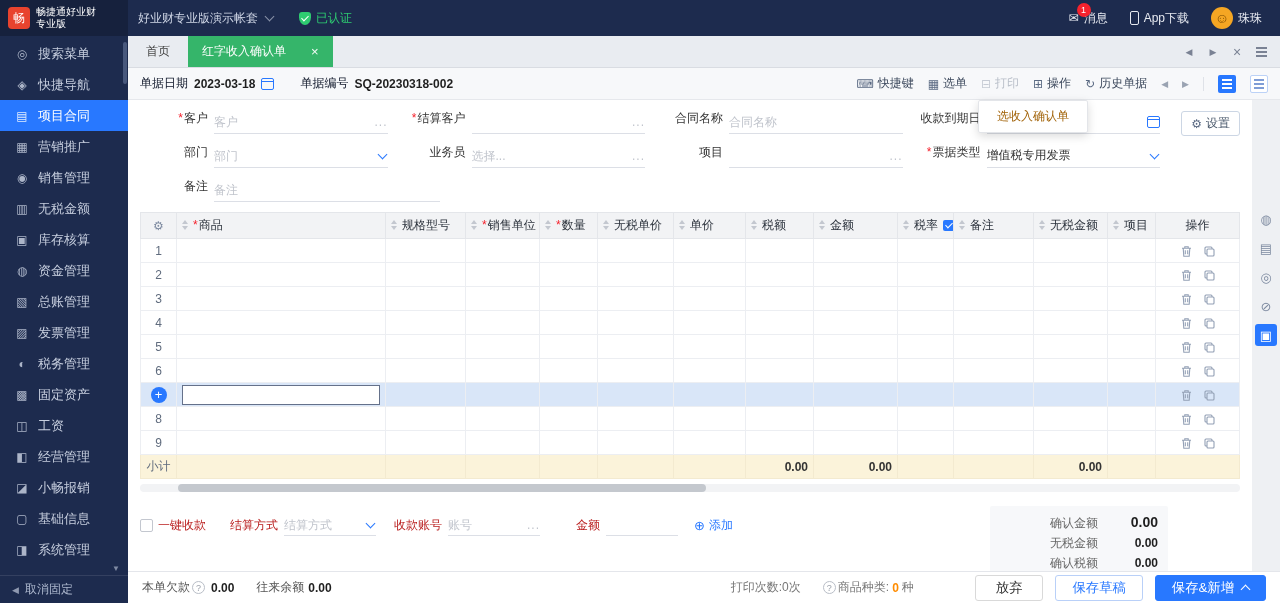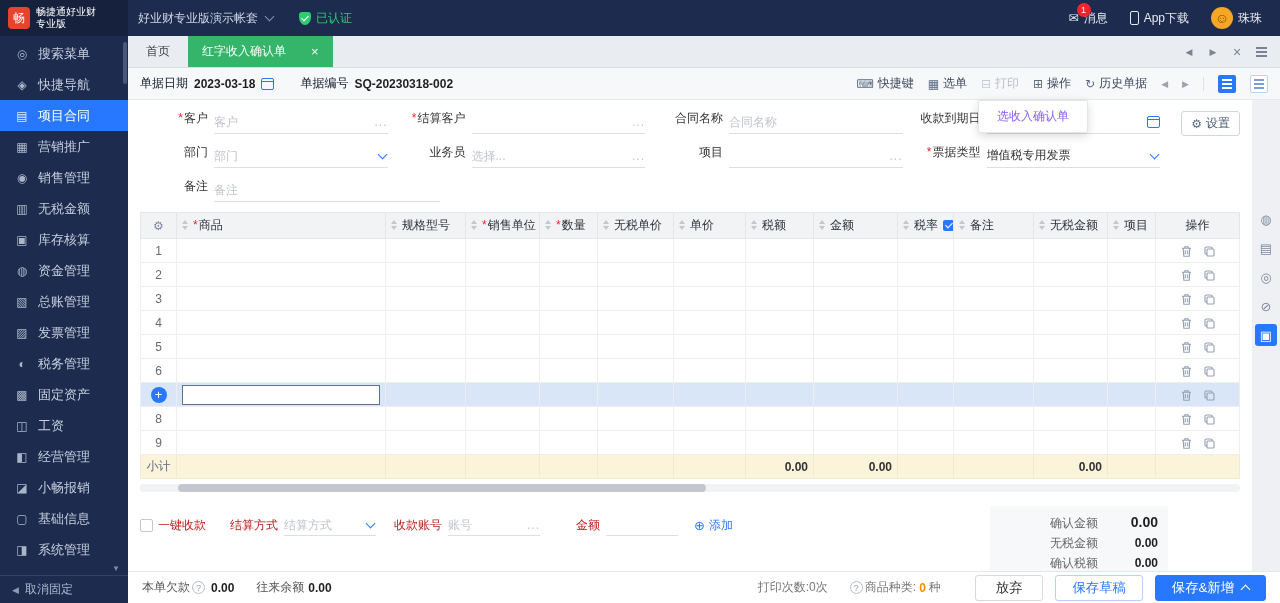--- a/index.html
+++ b/index.html
@@ -56,21 +56,21 @@
 .tb-btn.disabled{color:#b9bfc9}.tb-btn.disabled .ico{color:#c6cbd4}
 .vdiv{width:1px;height:14px;background:#dfe2e8}
 .tb-arrow{color:#9aa3b2;font-size:9px;cursor:pointer}
 .toggle{width:18px;height:18px;border-radius:2px;display:flex;align-items:center;justify-content:center;cursor:pointer}
 .toggle.on{background:#2878ff}
 .toggle.on .ham{background:#fff;box-shadow:0 -4px 0 #fff,0 4px 0 #fff;width:10px}
 .toggle.off{border:1px solid #bcd2f7;background:#fff}
 .toggle.off .ham{background:#7f9dd6;box-shadow:0 -4px 0 #7f9dd6,0 4px 0 #7f9dd6;width:10px}
 
 
-.popup{position:fixed;top:100px;left:978px;background:#fff;border:1px solid #e3e5e9;border-radius:2px;box-shadow:0 3px 10px rgba(0,0,0,.15);padding:7px 18px;color:#8b5cf6;cursor:pointer;z-index:70;white-space:nowrap}
+.popup{position:fixed;top:100px;left:978px;background:#fff;border:1px solid #e3e5e9;border-radius:2px;box-shadow:0 3px 10px rgba(0,0,0,.15);padding:7px 18px;color:#a16207;cursor:pointer;z-index:70;white-space:nowrap}
 
 
 .content{position:fixed;top:100px;left:128px;right:28px;bottom:32px;background:#fff;padding:10px 12px 0;overflow:hidden;z-index:10}
 .form-area{position:relative;padding-right:70px}
 .form-row{display:flex;margin-bottom:10px}
 .ff{flex:1;display:flex;align-items:flex-start;min-width:0;margin-right:10px}
 .ff label{width:68px;text-align:right;margin-right:6px;white-space:nowrap;color:#333;flex:none}
 .req{color:#f5222d;margin-right:1px}
 .ctrl{flex:1;min-width:0;height:24px;border-bottom:1px solid #dcdfe6;display:flex;align-items:center}
 .uinput{border:0;outline:none;background:transparent;flex:1;min-width:0;font-size:12px;color:#333;font-family:inherit}
@@ -130,21 +130,21 @@
 .rail-btn{width:22px;height:22px;border-radius:3px;display:flex;align-items:center;justify-content:center;color:#7d8aa0;font-size:13px;cursor:pointer}
 .rail-btn.active{background:#2878ff;color:#fff}
 
 
 .footer{position:fixed;left:128px;right:0;bottom:0;height:32px;background:#fff;border-top:1px solid #e4e6eb;display:flex;align-items:center;padding:0 14px;z-index:45;white-space:nowrap}
 .f-lab{color:#555}
 .f-val{font-weight:bold;color:#1f1f1f;margin:0 22px 0 4px}
 .qi{width:13px;height:13px;border:1px solid #b9bec7;border-radius:50%;color:#9aa0aa;font-size:9px;display:inline-flex;align-items:center;justify-content:center;margin:0 2px;flex:none}
 .f-mid{margin-left:auto;display:flex;align-items:center;gap:20px;color:#777}
 .orange{color:#ff8c00;font-weight:bold;margin:0 3px}
-.f-btns{display:flex;align-items:center;margin-left:34px;gap:12px}
+.f-btns{display:flex;align-items:center;margin-left:61px;gap:12px}
 .btn{height:26px;padding:0 20px;border:1px solid #d9d9d9;border-radius:3px;background:#fff;color:#333;display:flex;align-items:center;cursor:pointer}
 .btn-draft{color:#2878ff;border-color:#b9d0f8;padding:0 16px}
 .btn-primary{background:#2878ff;border-color:#2878ff;color:#fff;gap:8px;padding:0 16px}
 .chev-up{width:7px;height:7px;border-left:1.5px solid #fff;border-top:1.5px solid #fff;transform:rotate(45deg);margin-top:3px}
 </style>
 </head>
 <body>
 
 <header class="topbar">
   <div class="logo">

